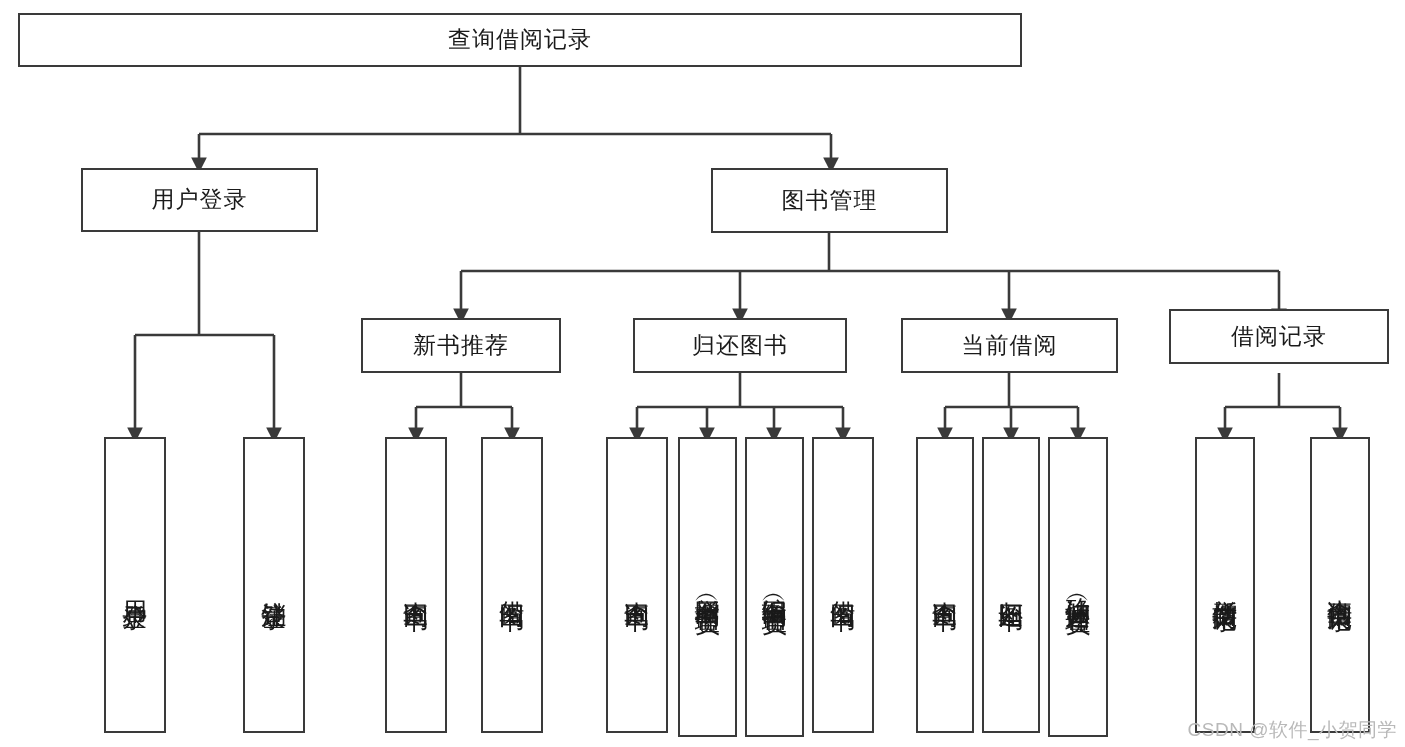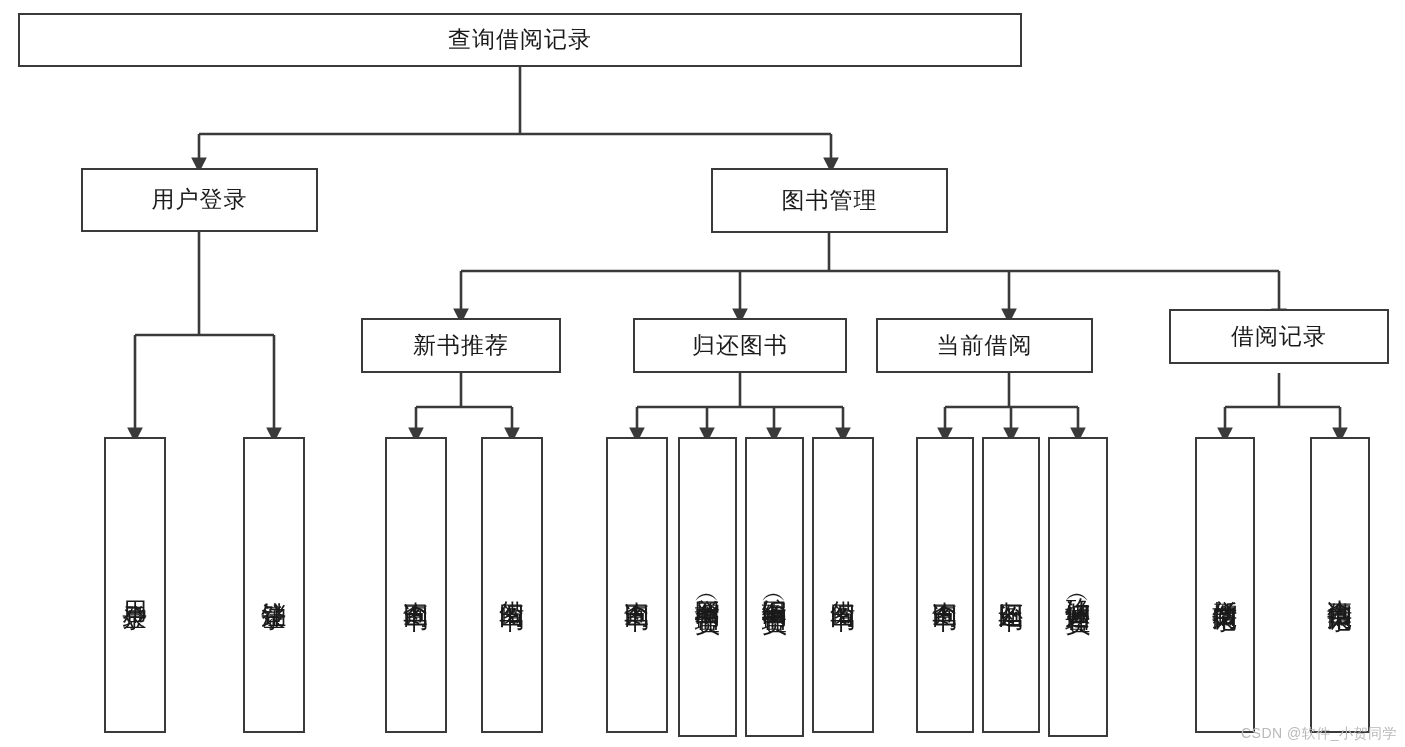--- a/index.html
+++ b/index.html
@@ -52,21 +52,21 @@
   .node.vert span {
     writing-mode: vertical-rl;
     text-orientation: upright;
     display: block;
     text-align: center;
   }
   #watermark {
     position: absolute;
     right: 8px;
     bottom: 4px;
-    font-size: 14px;
+    font-size: 19px;
     color: #b9b9b9;
     letter-spacing: 0.5px;
     white-space: nowrap;
     font-family: "Liberation Sans", "DejaVu Sans", sans-serif;
   }
 </style>
 </head>
 <body>
 
 <div id="canvas">
@@ -132,21 +132,21 @@
   <div class="node horiz" style="left:711px; top:168px; width:237px; height:65px;">
     <span>图书管理</span>
   </div>
 
   <div class="node horiz" style="left:361px; top:318px; width:200px; height:55px;justify-content:center;">
     <span>新书推荐</span>
   </div>
   <div class="node horiz" style="left:633px; top:318px; width:214px; height:55px;">
     <span>归还图书</span>
   </div>
-  <div class="node horiz" style="left:876px; top:318px; width:217px; height:55px;">
+  <div class="node horiz" style="left:901px; top:318px; width:217px; height:55px;">
     <span>当前借阅</span>
   </div>
   <div class="node horiz" style="left:1169px; top:309px; width:220px; height:55px;">
     <span>借阅记录</span>
   </div>
 
   <div class="node vert" style="left:104px; top:437px; width:62px; height:296px;">
     <span>用户登录</span>
   </div>
   <div class="node vert" style="left:243px; top:437px; width:62px; height:296px;">

